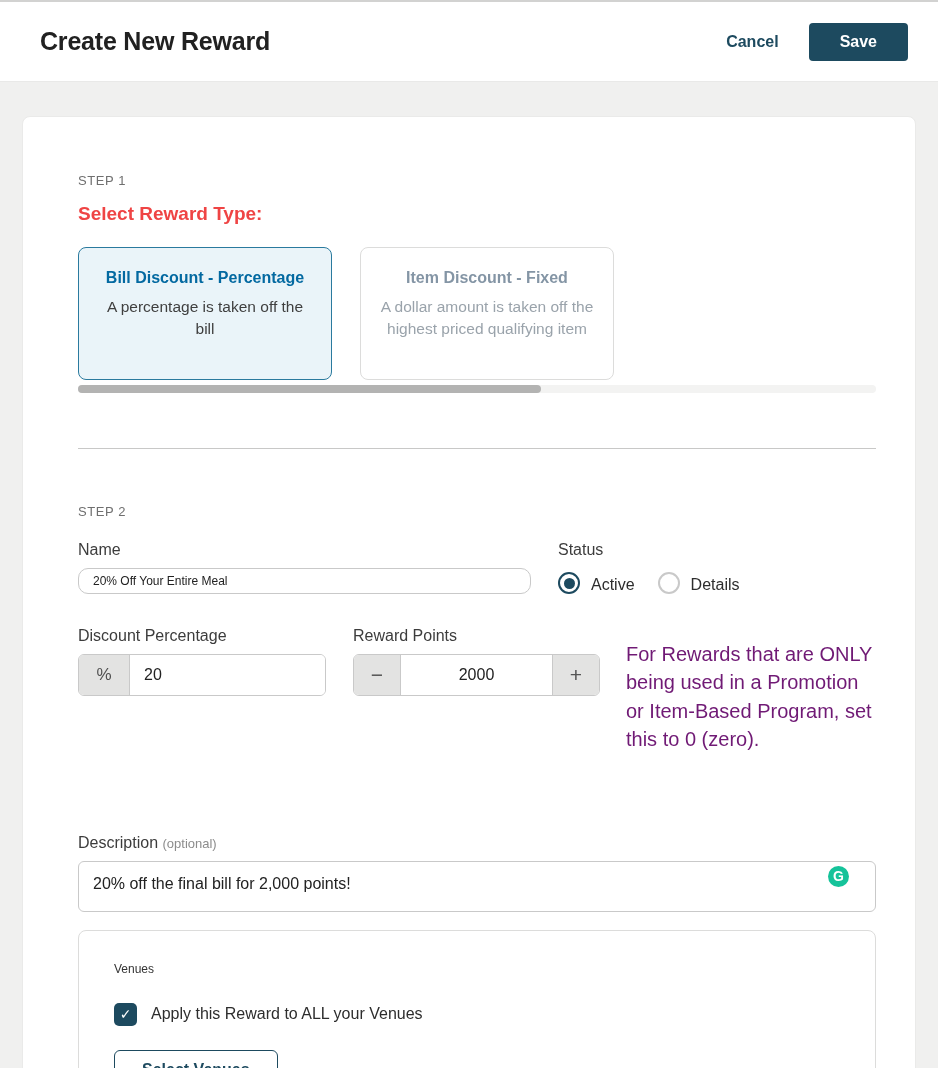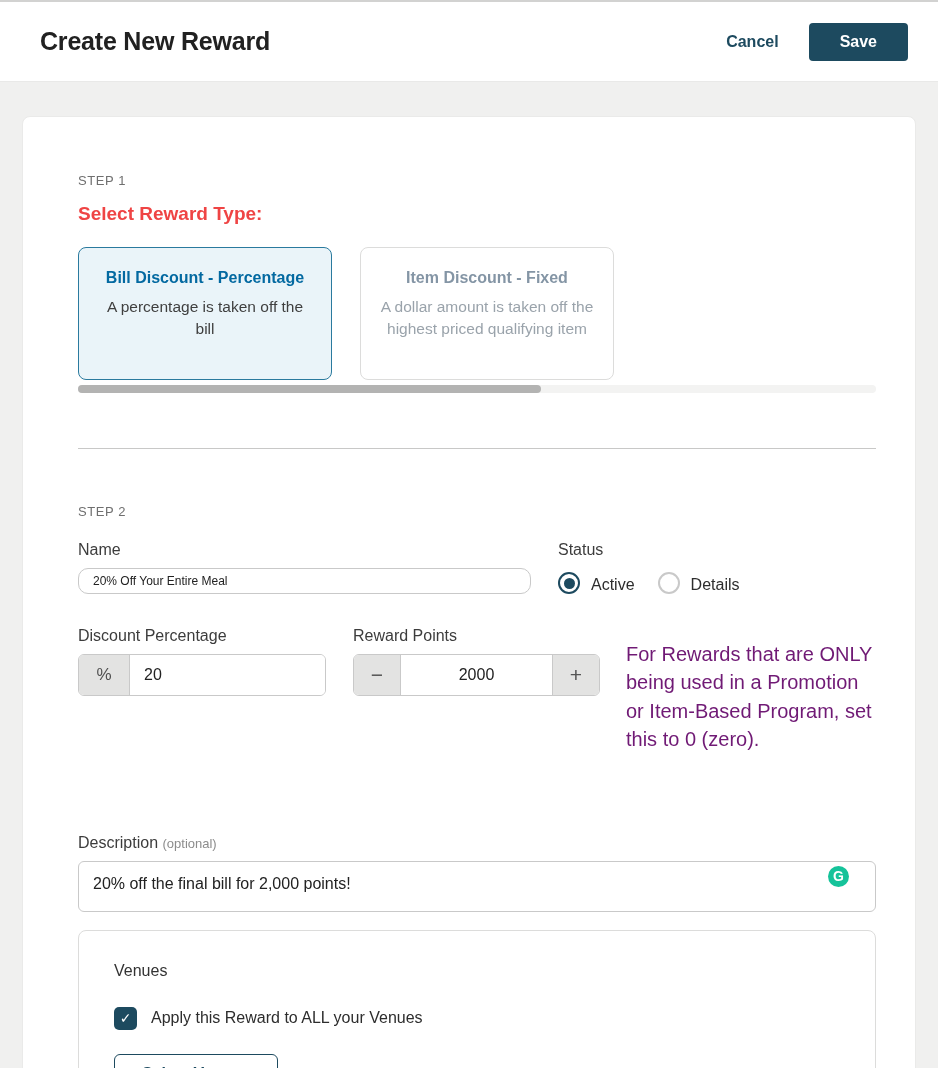--- a/index.html
+++ b/index.html
@@ -249,21 +249,21 @@
   }
 
   
   .venues-card {
     margin-top: 18px;
     width: 798px;
     border: 1px solid #dcdcdb;
     border-radius: 8px;
     padding: 31px 35px 42px;
   }
-  .venues-title { font-size: 16px; color: #333; }
+  .venues-title { font-size: 12px; color: #333; }
   .check-row { margin-top: 27px; display: flex; align-items: center; }
   .checkbox {
     width: 23px; height: 23px;
     background: #1d4a5f;
     border-radius: 5px;
     color: #fff;
     display: flex; align-items: center; justify-content: center;
     cursor: pointer;
     flex: 0 0 auto;
   }

